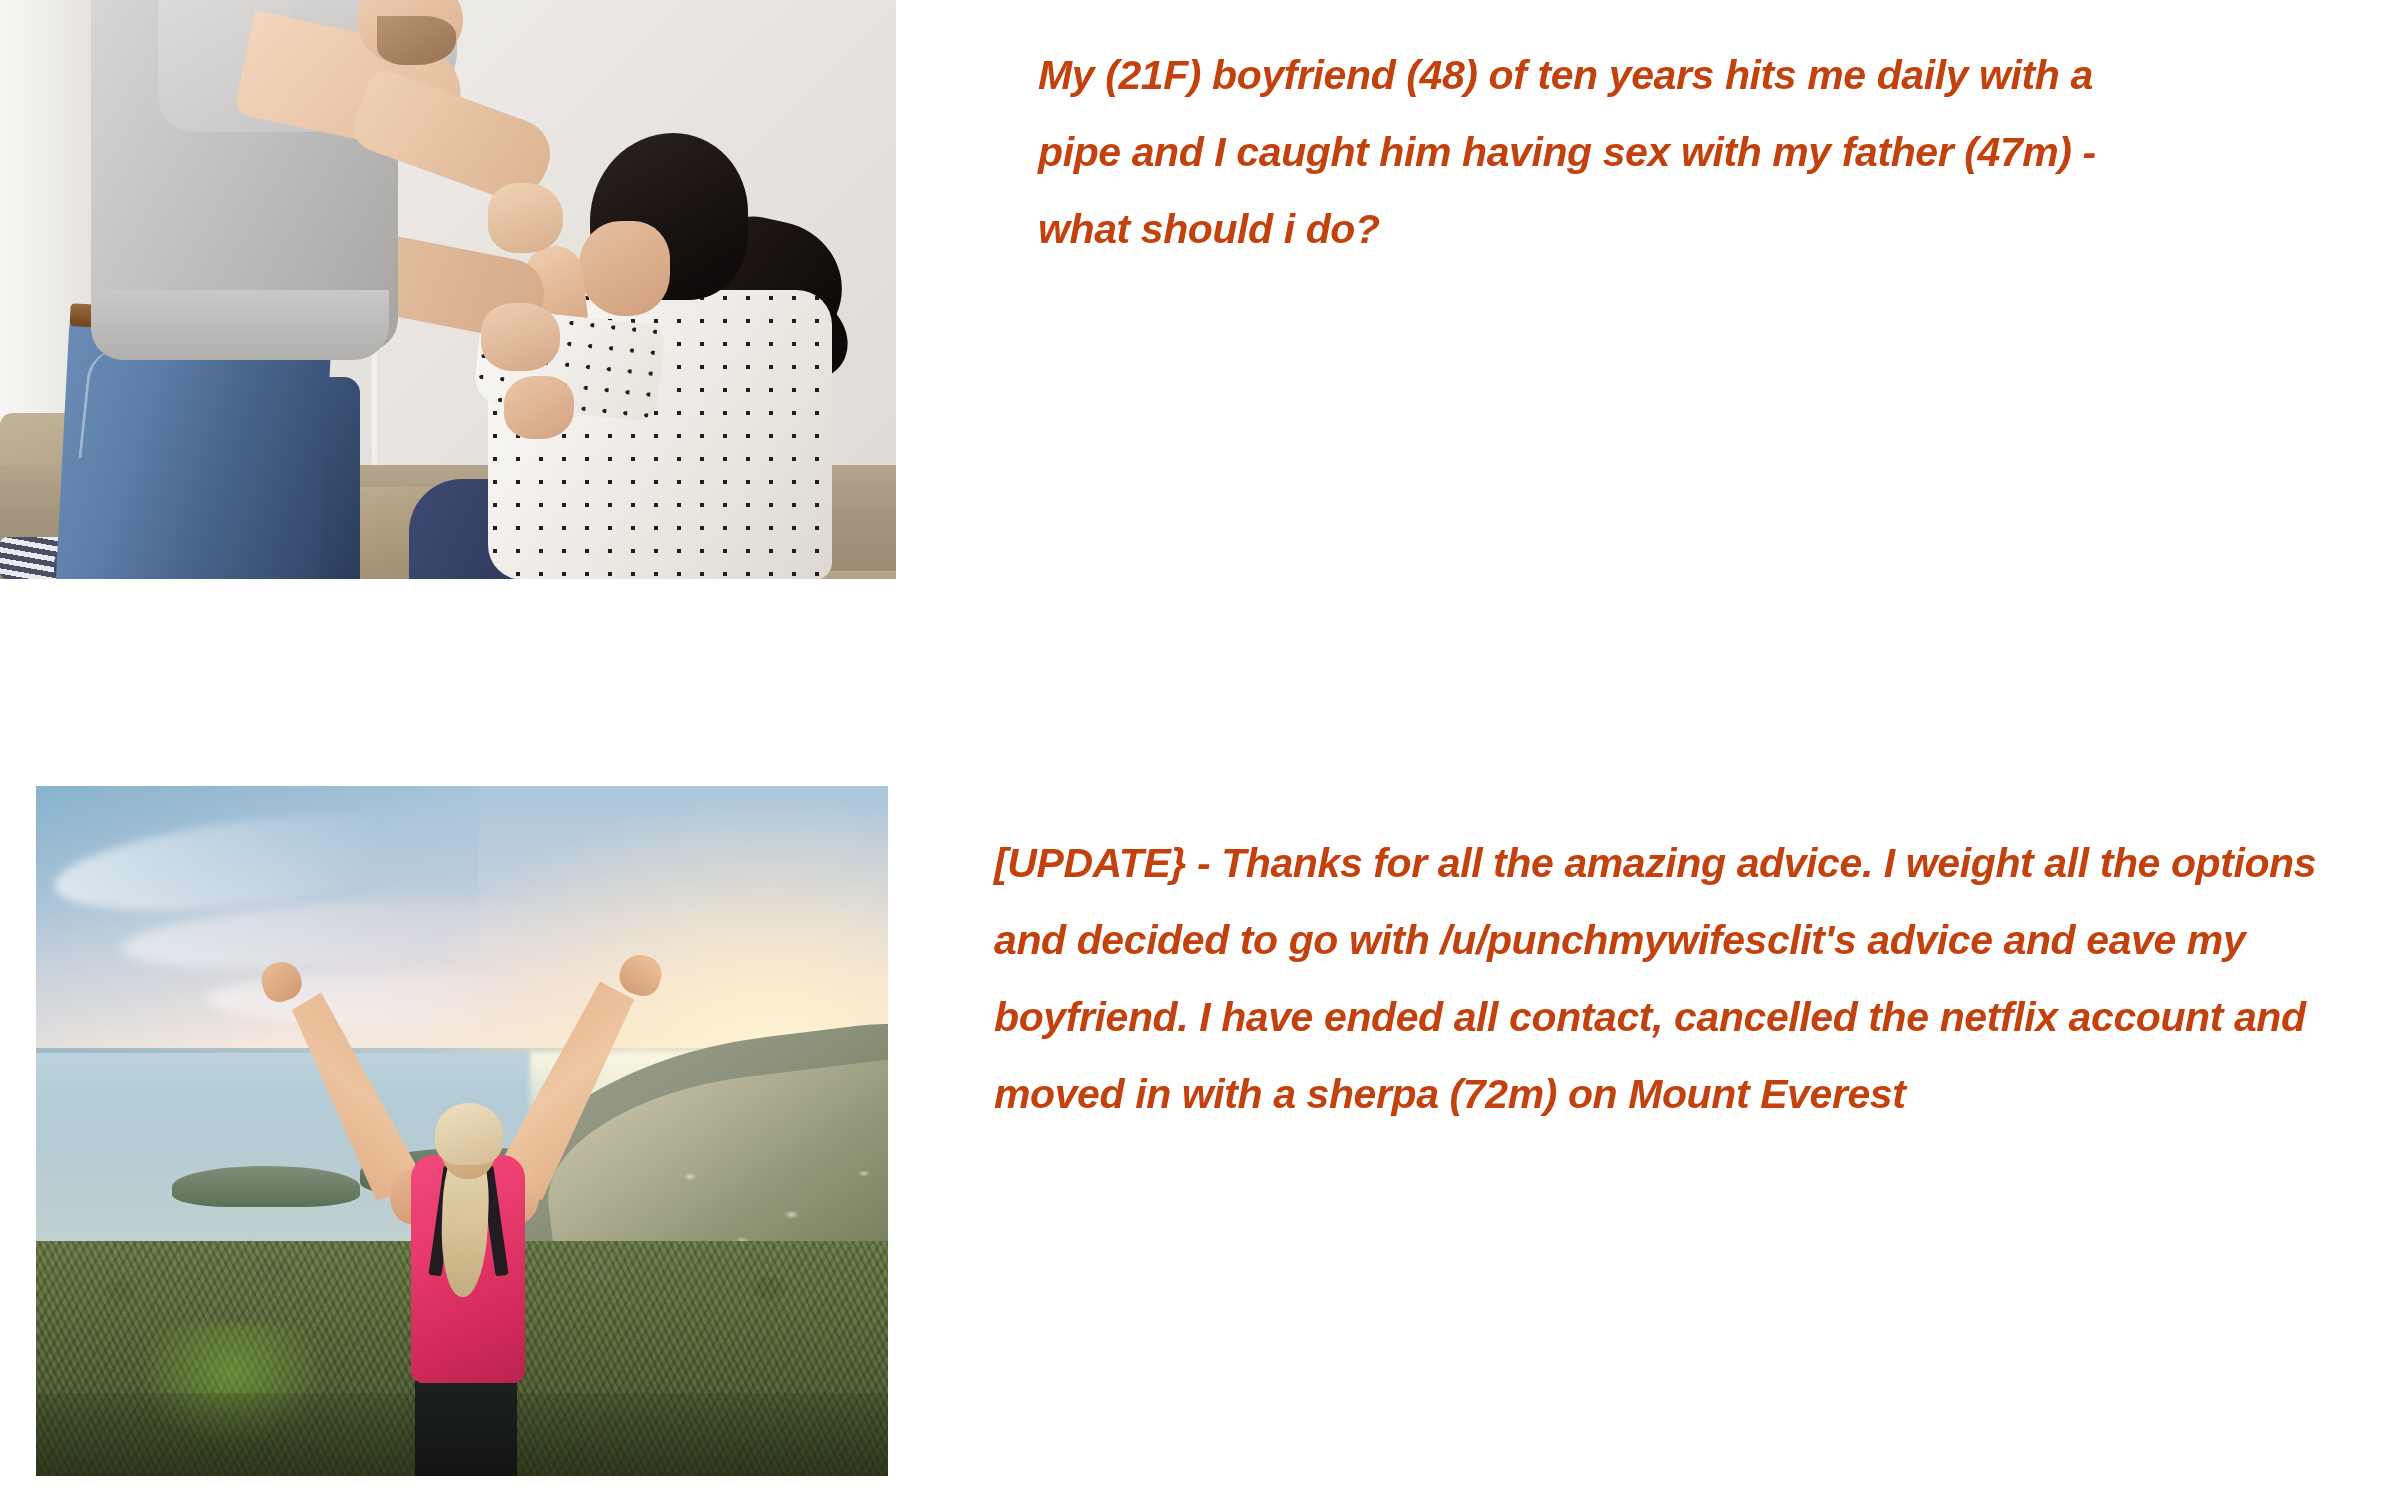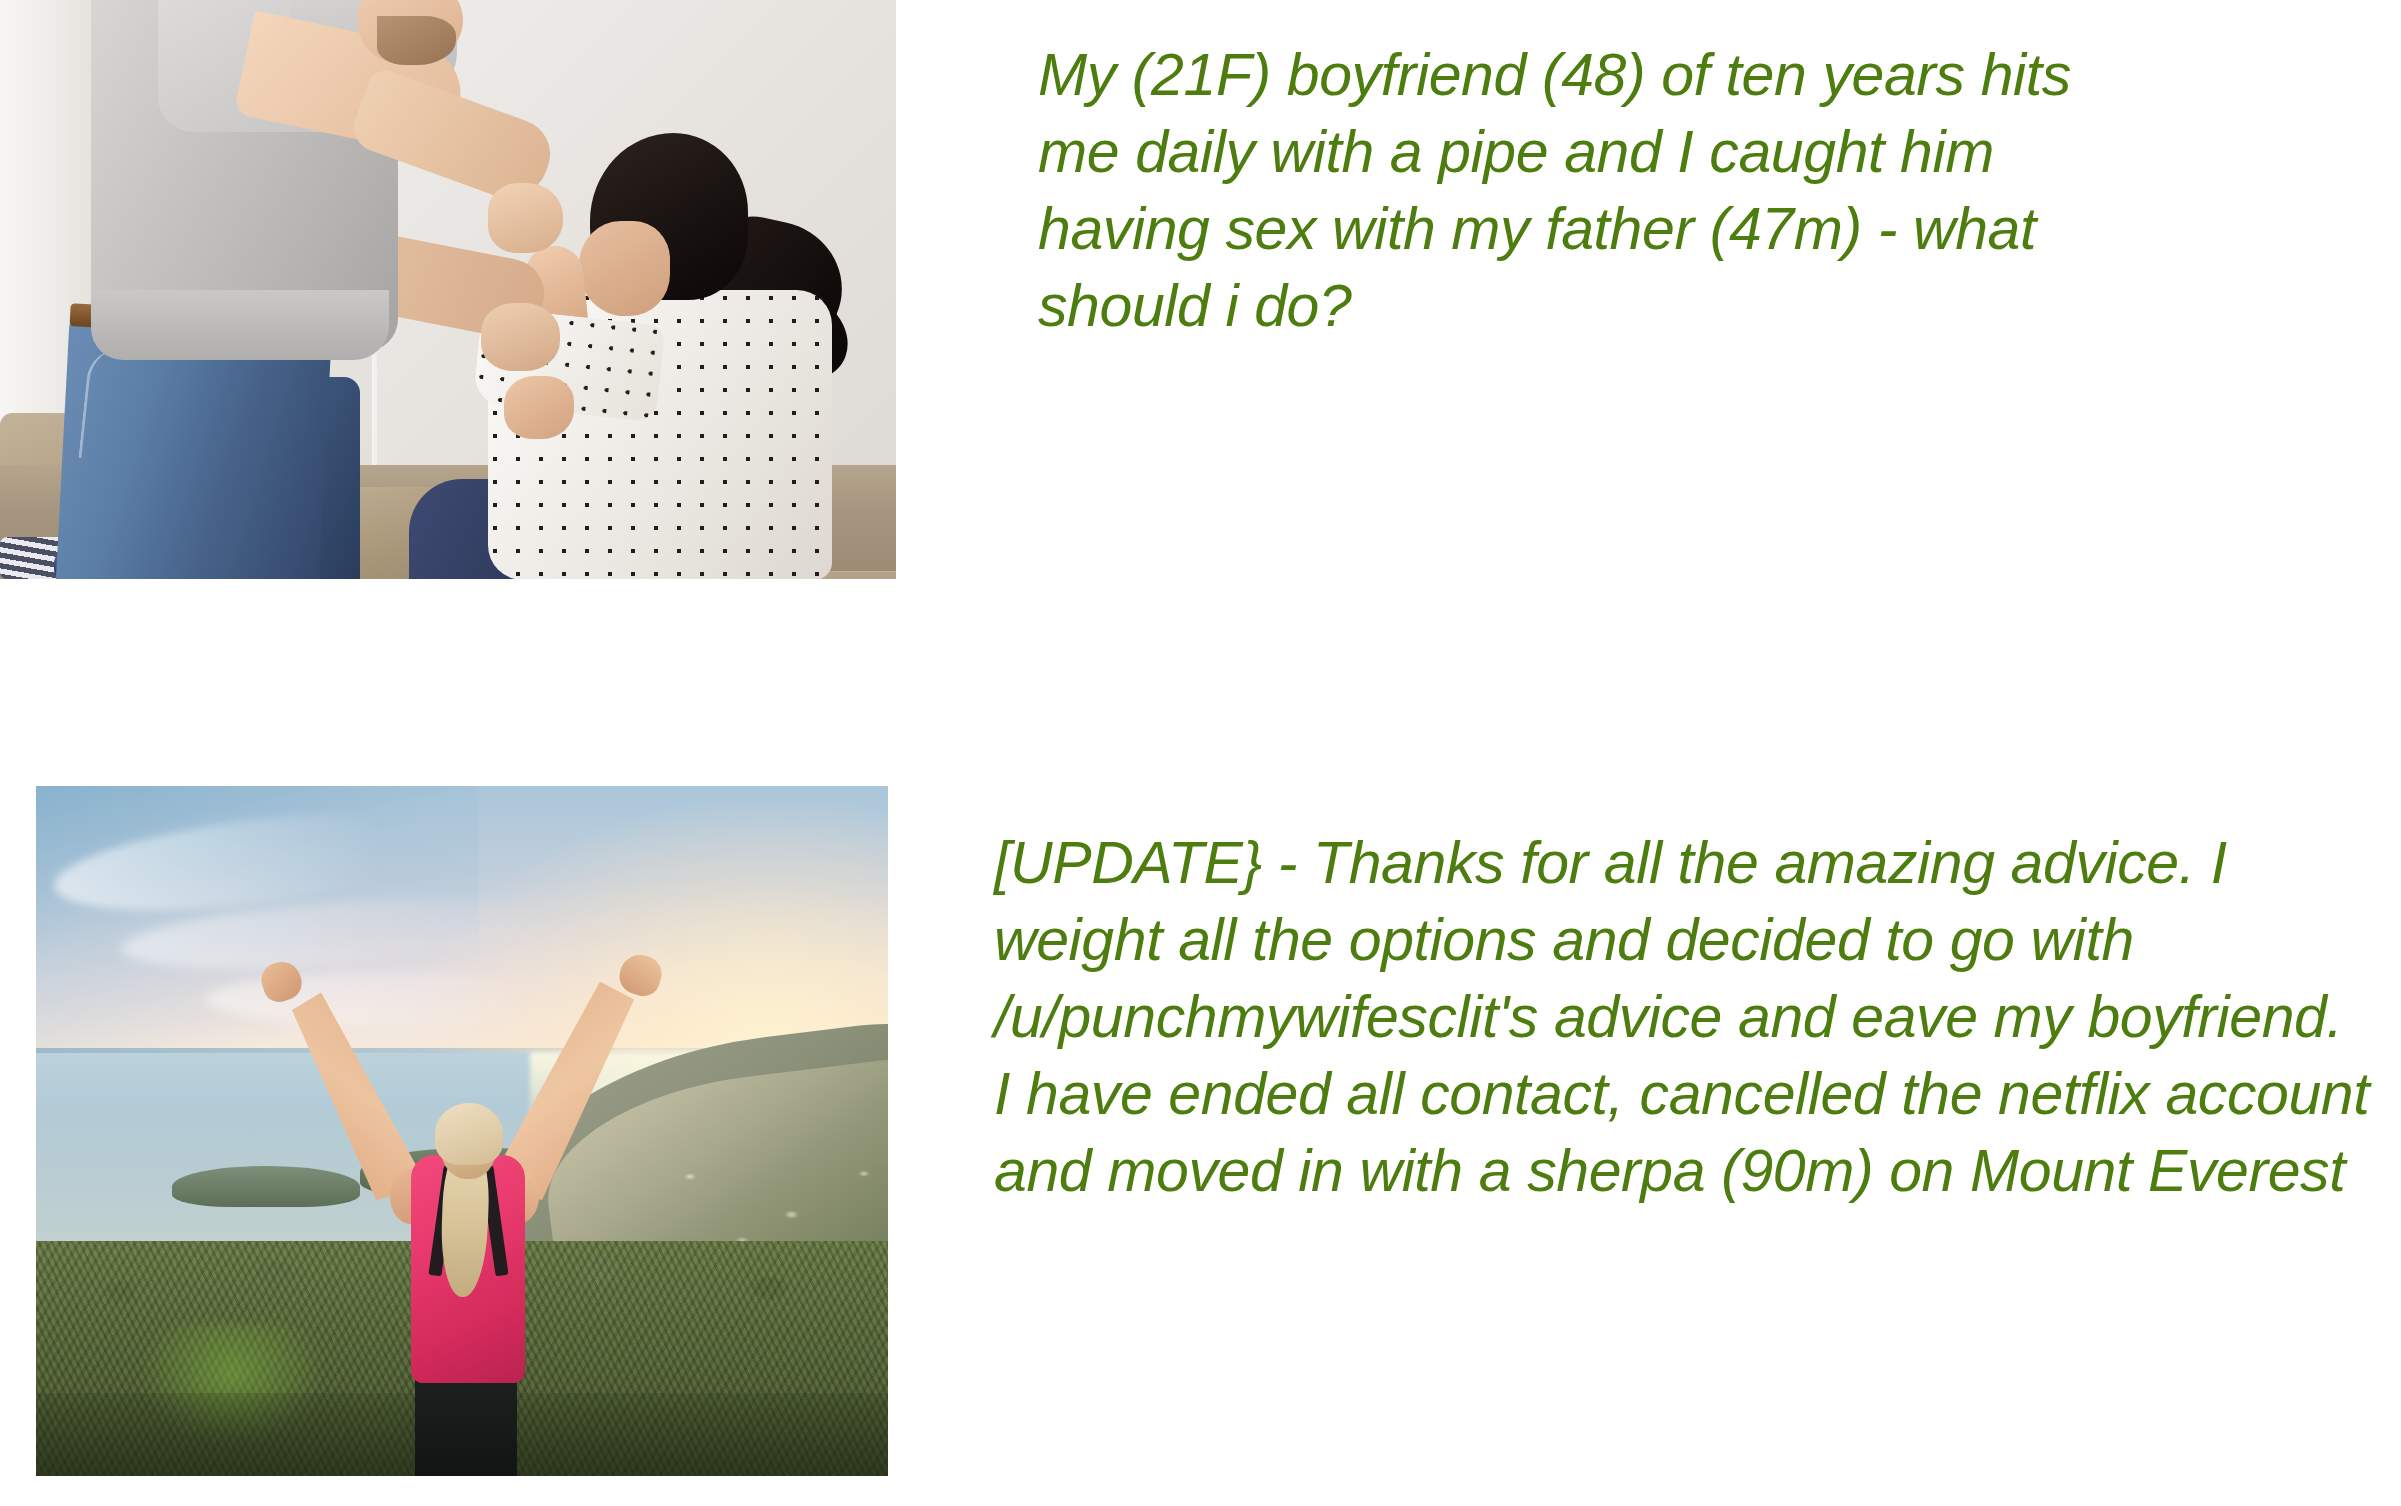--- a/index.html
+++ b/index.html
@@ -444,24 +444,24 @@
   .ps-w-pony {
     left: 47.6%; top: 52%; width: 5.4%; height: 22%;
     background: linear-gradient(180deg,#e7d7b4 0%,#d6c296 55%,#c2ac80 100%);
     border-radius: 40% 40% 48% 48%;
     transform: rotate(2deg);
   }
 
   
   .meme-text {
     position: absolute;
-    color: #4d7c0f;
+    color: #c2410c;
     font-style: italic;
-    font-weight: normal;
-    font-size: 59px;
+    font-weight: bold;
+    font-size: 41px;
     line-height: 77px;
     letter-spacing: -0.4px;
     white-space: pre-line;
   }
   #text-top    { left: 1038px; top: 37px;  width: 1088px; }
   #text-bottom { left: 994px; top: 825px; width: 1378px; }
 </style>
 </head>
 <body>
 
@@ -545,14 +545,14 @@
   <div class="ps-w-shoulderL"></div>
   <div class="ps-w-shoulderR"></div>
   <div class="ps-w-top"></div>
   <div class="ps-w-strapL"></div>
   <div class="ps-w-strapR"></div>
   <div class="ps-w-pony"></div>
   <div class="ps-w-head"></div>
   <div class="ps-w-hair"></div>
 </div>
 
-<div class="meme-text" id="text-bottom">[UPDATE} - Thanks for all the amazing advice. I weight all the options and decided to go with /u/punchmywifesclit's advice and eave my boyfriend. I have ended all contact, cancelled the netflix account and moved in with a sherpa (90m) on Mount Everest</div>
+<div class="meme-text" id="text-bottom">[UPDATE} - Thanks for all the amazing advice. I weight all the options and decided to go with /u/punchmywifesclit's advice and eave my boyfriend. I have ended all contact, cancelled the netflix account and moved in with a sherpa (72m) on Mount Everest</div>
 
 
 </body></html>

